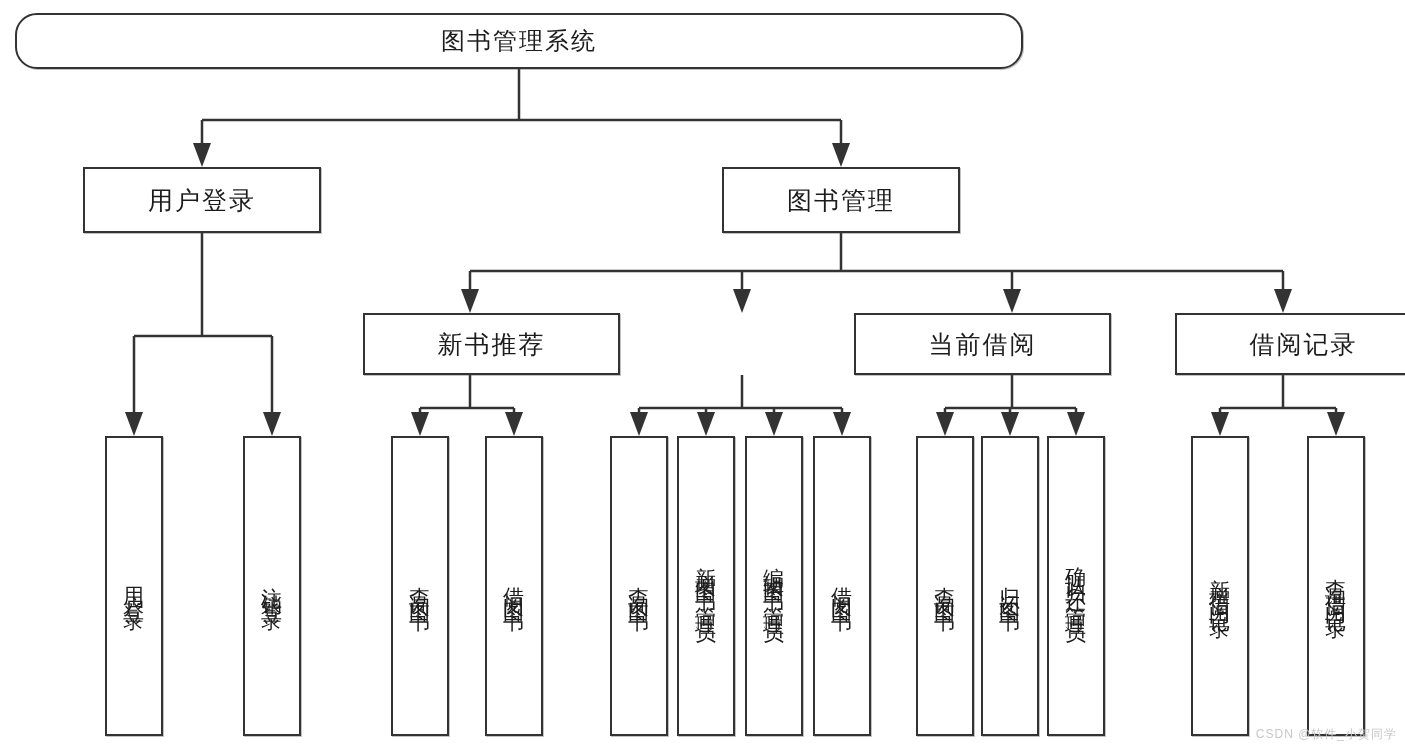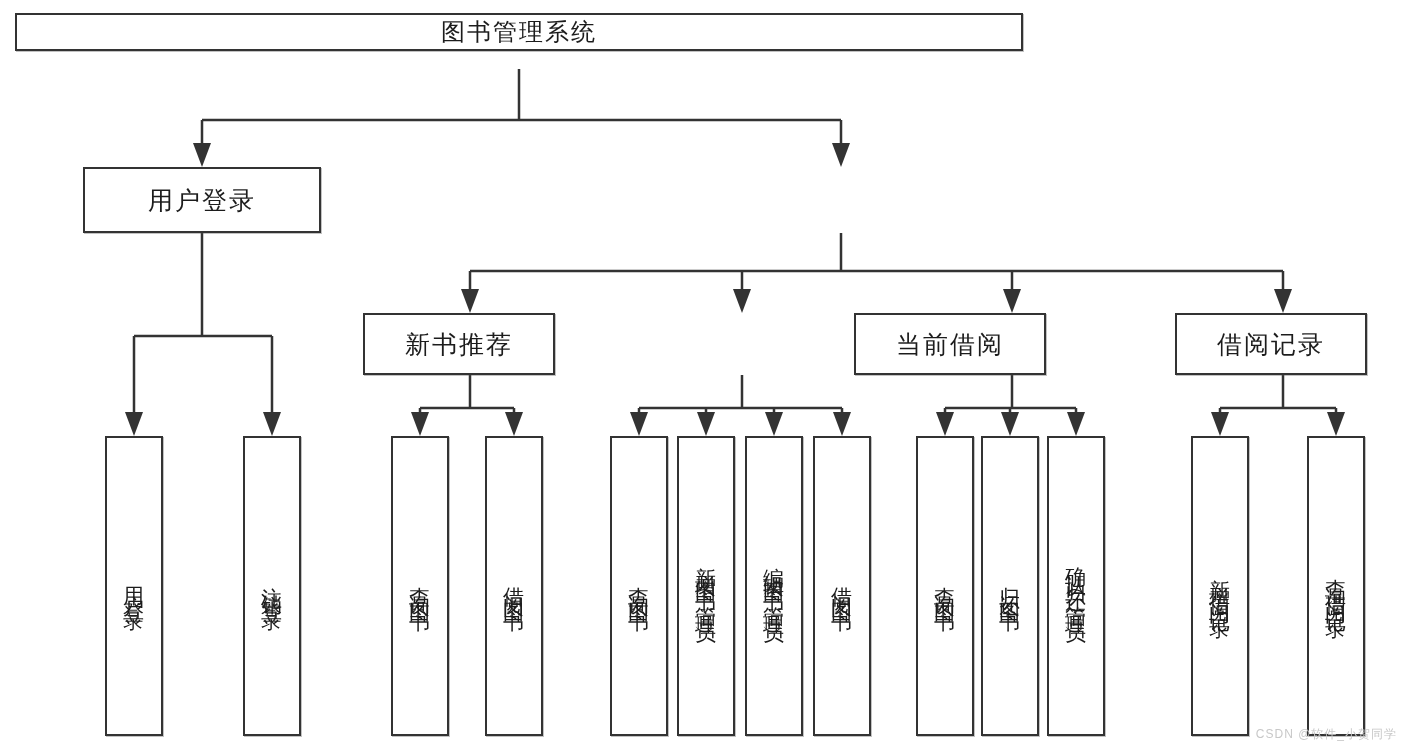--- a/index.html
+++ b/index.html
@@ -21,26 +21,26 @@
     position: absolute;
     border: 2px solid var(--line);
     background: #ffffff;
     color: var(--text);
     display: flex;
     align-items: center;
     justify-content: center;
     box-shadow: 1px 1px 0 rgba(80,80,80,0.35);
   }
   .hlabel { font-size: 25px; letter-spacing: 2px; white-space: nowrap; }
-  #root-box { left: 15px; top: 13px; width: 1008px; height: 38px; }
+  #root-box { left: 15px; top: 13px; width: 1008px; height: 56px; border-radius: 22px; }
   #root-box .hlabel { font-size: 24px; }
   .l2 { height: 66px; width: 238px; top: 167px; }
   #n-user-login { left: 83px; }
   #n-book-mgmt  { left: 722px; }
-  .l3 { top: 313px; width: 192px; height: 62px; }
+  .l3 { top: 313px; width: 257px; height: 62px; }
   #n-new-book      { left: 363px; }
   #n-book-borrow   { left: 635px; }
   #n-current-borrow{ left: 854px; }
   #n-borrow-record { left: 1175px; }
   .leaf { top: 436px; width: 58px; height: 300px; }
   .vlabel {
     writing-mode: vertical-rl;
     text-orientation: mixed;
     font-size: 21px;
     letter-spacing: 8px;
@@ -122,20 +122,23 @@
     </g>
   </svg>
 
   <div class="box" id="root-box">
     <span class="hlabel">图书管理系统</span>
   </div>
 
   <div class="box l2" id="n-user-login">
     <span class="hlabel">用户登录</span>
   </div>
+  <div class="box l2" id="n-book-mgmt">
+    <span class="hlabel">图书管理</span>
+  </div>
 
   <div class="box l3" id="n-new-book">
     <span class="hlabel">新书推荐</span>
   </div>
   <div class="box l3" id="n-current-borrow">
     <span class="hlabel">当前借阅</span>
   </div>
   <div class="box l3" id="n-borrow-record">
     <span class="hlabel">借阅记录</span>
   </div>

